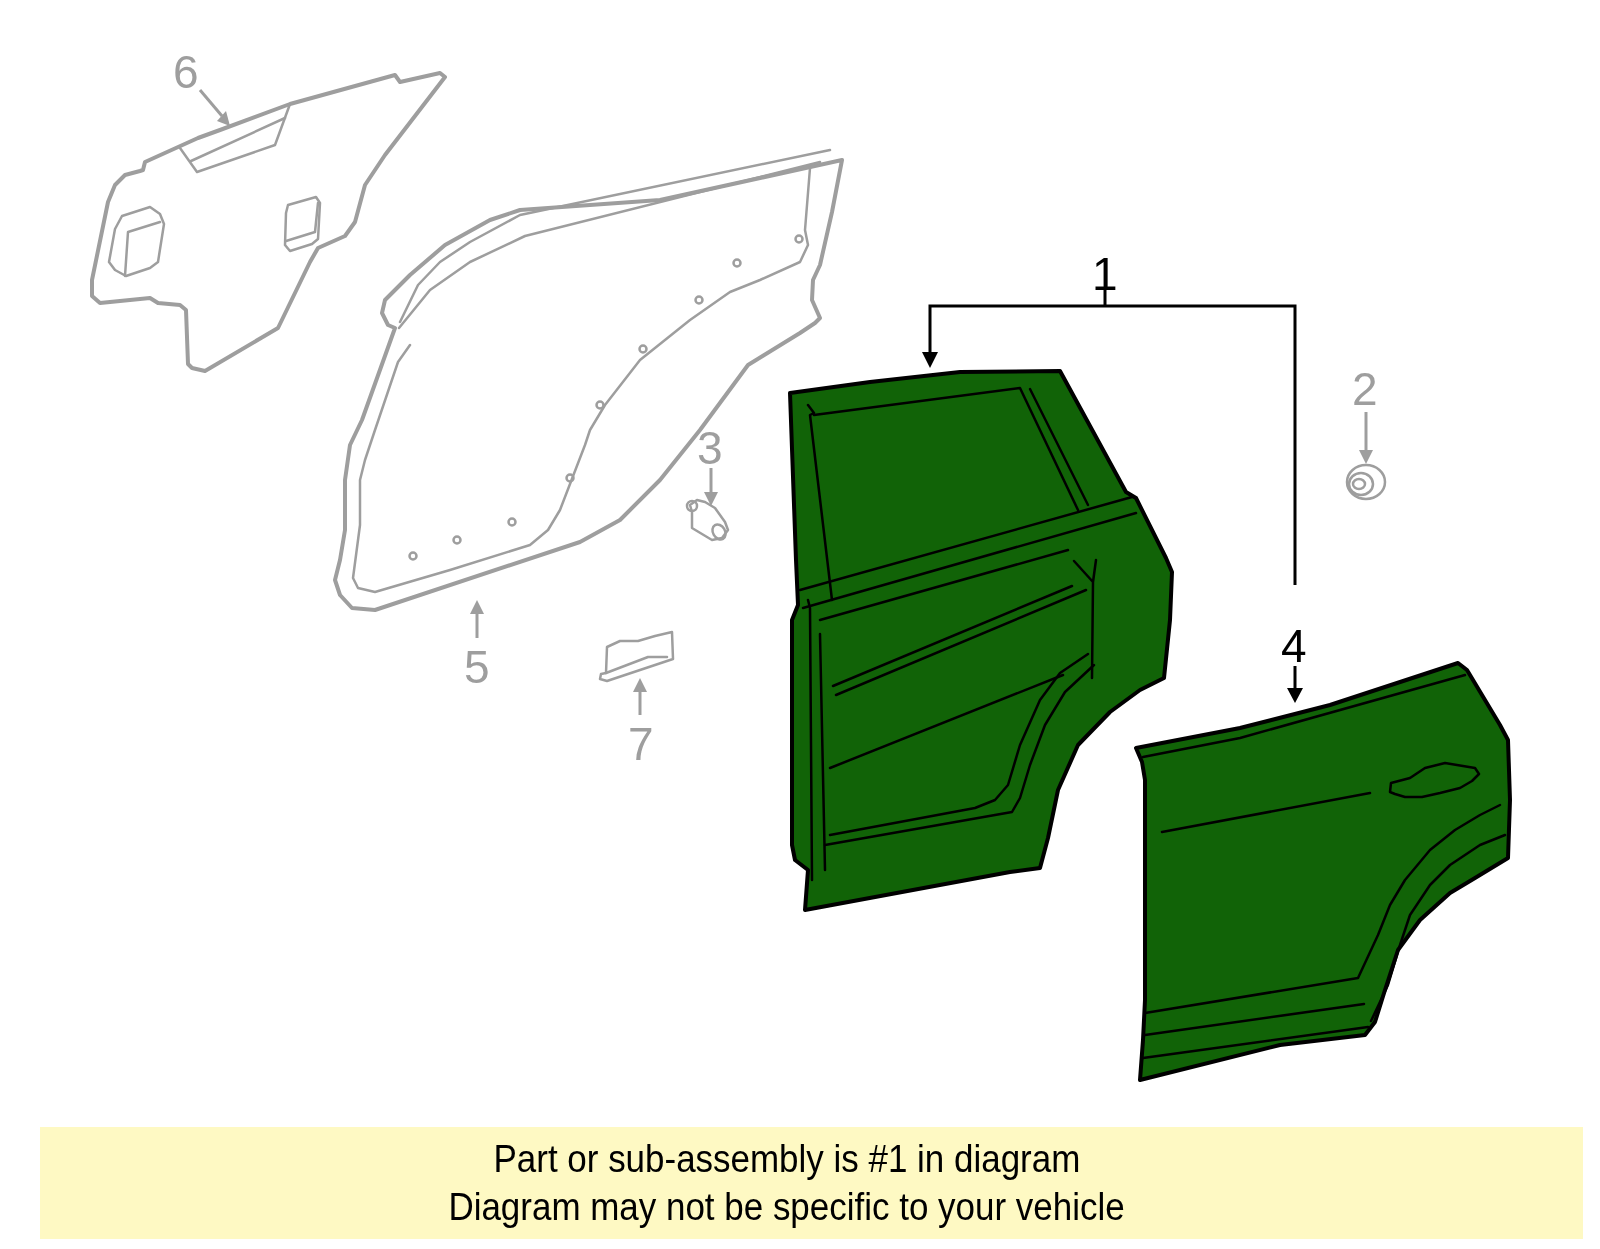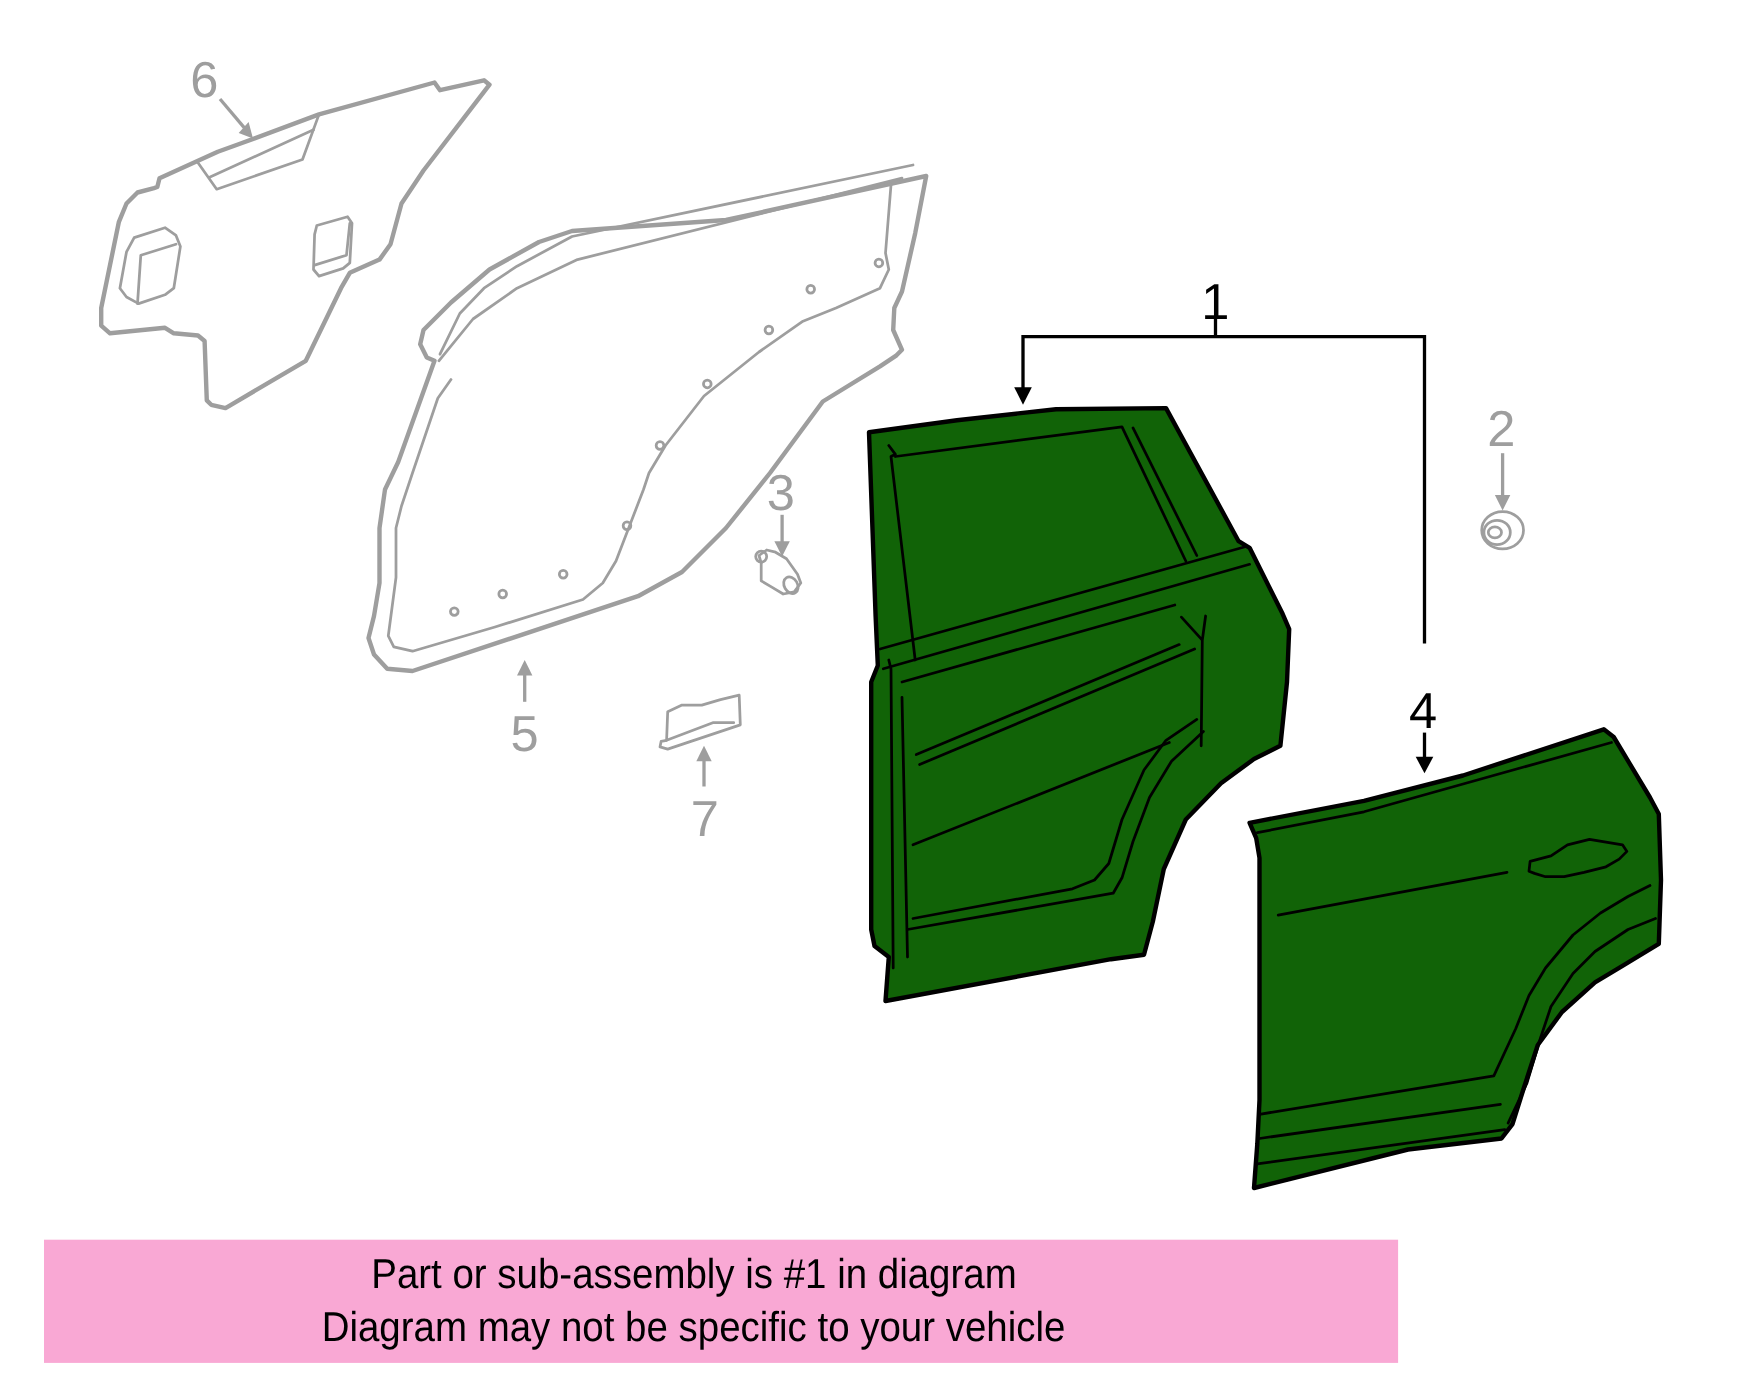--- a/index.html
+++ b/index.html
@@ -4,21 +4,21 @@
   <style>
     html, body { margin: 0; padding: 0; background: #ffffff; }
     body { width: 1600px; height: 1249px; position: relative; overflow: hidden; font-family: "Liberation Sans", sans-serif; }
     #diagram { position: absolute; left: 0; top: 0; width: 1600px; height: 1249px; }
     .callout-gray { fill: #9e9e9e; font-family: "Liberation Sans", sans-serif; font-size: 46px; }
     .callout-black { fill: #000000; font-family: "Liberation Sans", sans-serif; font-size: 46px; }
     .gray-part { fill: none; stroke: #9e9e9e; stroke-width: 4; stroke-linejoin: round; stroke-linecap: round; }
     .gray-thin { fill: none; stroke: #9e9e9e; stroke-width: 2.5; stroke-linejoin: round; stroke-linecap: round; }
     .green-part { fill: #116307; stroke: #000; stroke-width: 4; stroke-linejoin: round; }
     .green-line { fill: none; stroke: #000; stroke-width: 2.5; stroke-linecap: round; stroke-linejoin: round; }
-    #banner { position: absolute; left: 40px; top: 1127px; width: 1231px; height: 112px; background: #f9a8d4;
+    #banner { position: absolute; left: 40px; top: 1127px; width: 1543px; height: 112px; background: #fef9c3;
       display: flex; flex-direction: column; align-items: center; justify-content: center; }
     #banner .line { color: #000; font-family: "Liberation Sans", sans-serif; font-size: 38px; line-height: 48px; transform: scaleX(0.92); white-space: nowrap; }
     #banner .line1 { margin-left: -50px; }
     #banner .line2 { margin-left: -50px; }
   </style>
 </head>
 <body>
 
 <svg id="diagram" viewBox="0 0 1600 1249" xmlns="http://www.w3.org/2000/svg">
   <defs>

